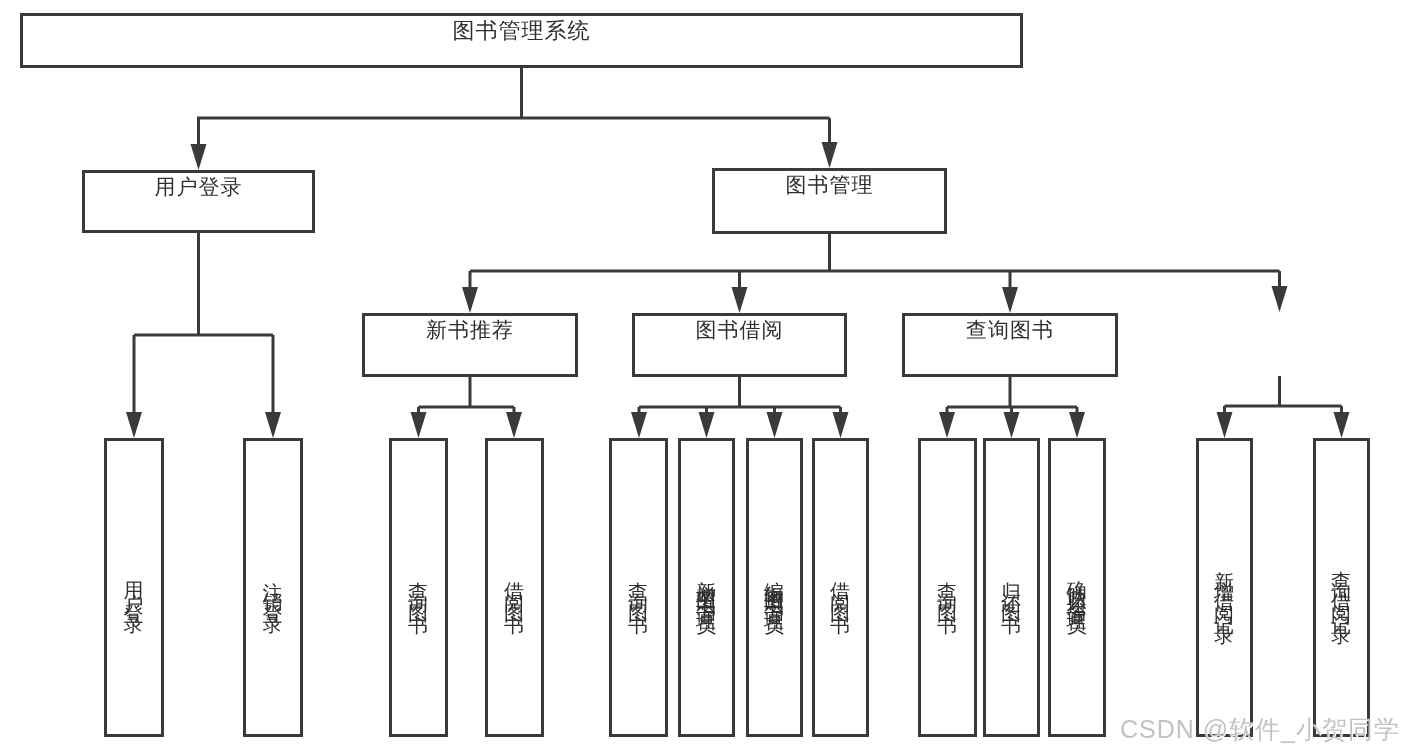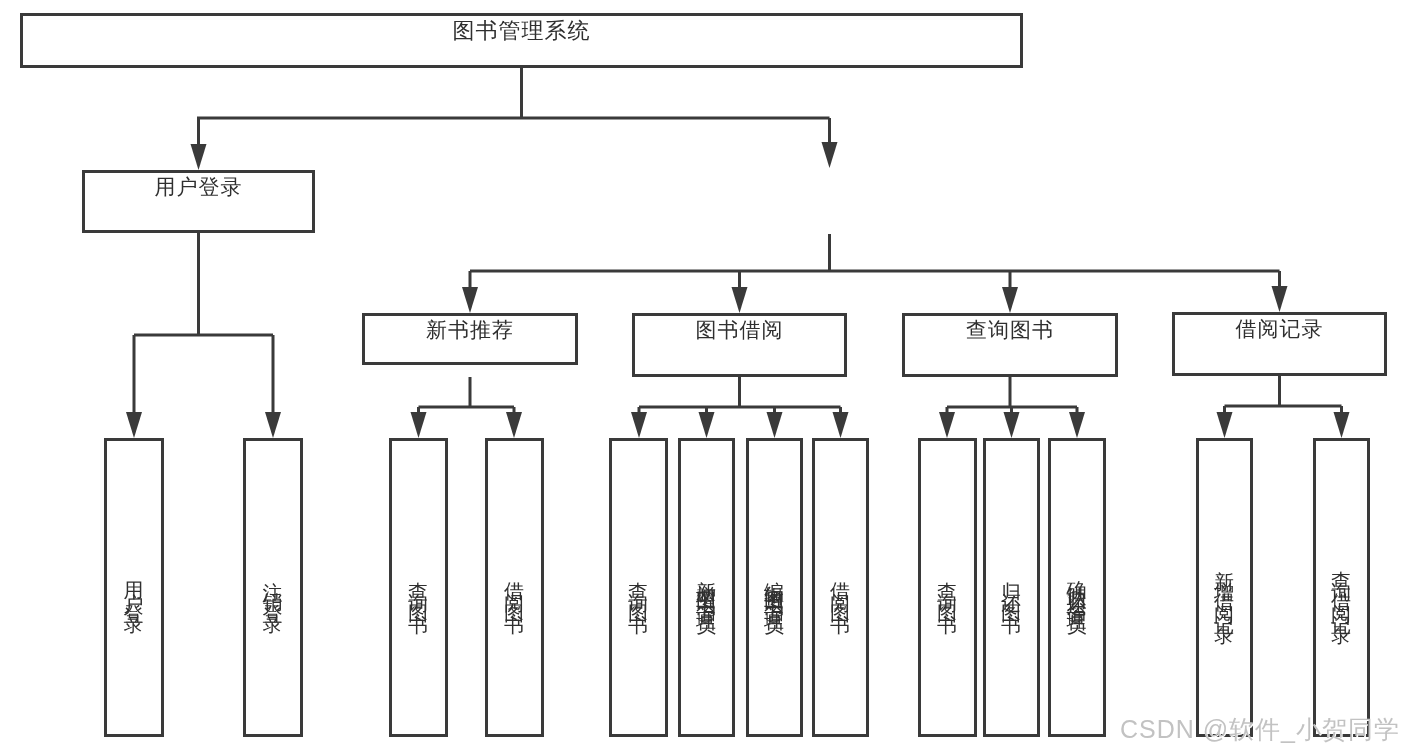--- a/index.html
+++ b/index.html
@@ -115,32 +115,32 @@
     </g>
   </svg>
 
   <div class="node root" style="left:20px;top:13px;width:1003px;height:55px">
     <span>图书管理系统</span>
   </div>
 
   <div class="node" style="left:82px;top:170px;width:233px;height:63px">
     <span>用户登录</span>
   </div>
+  <div class="node" style="left:712px;top:168px;width:235px;height:66px">
+    <span>图书管理</span>
+  </div>
 
-  <div class="node" style="left:362px;top:313px;width:216px;height:52px">
+  <div class="node" style="left:362px;top:313px;width:216px;height:64px">
     <span>新书推荐</span>
   </div>
   <div class="node" style="left:632px;top:313px;width:215px;height:64px">
     <span>图书借阅</span>
   </div>
   <div class="node" style="left:902px;top:313px;width:216px;height:64px">
     <span>查询图书</span>
-  </div>
-  <div class="node" style="left:1172px;top:312px;width:215px;height:64px">
-    <span>借阅记录</span>
   </div>
 
   <div class="leaf" style="left:104px;width:60px">
     <span>用户登录</span>
   </div>
   <div class="leaf" style="left:243px;width:60px">
     <span>注销登录</span>
   </div>
 
   <div class="leaf" style="left:389px;width:59px">

